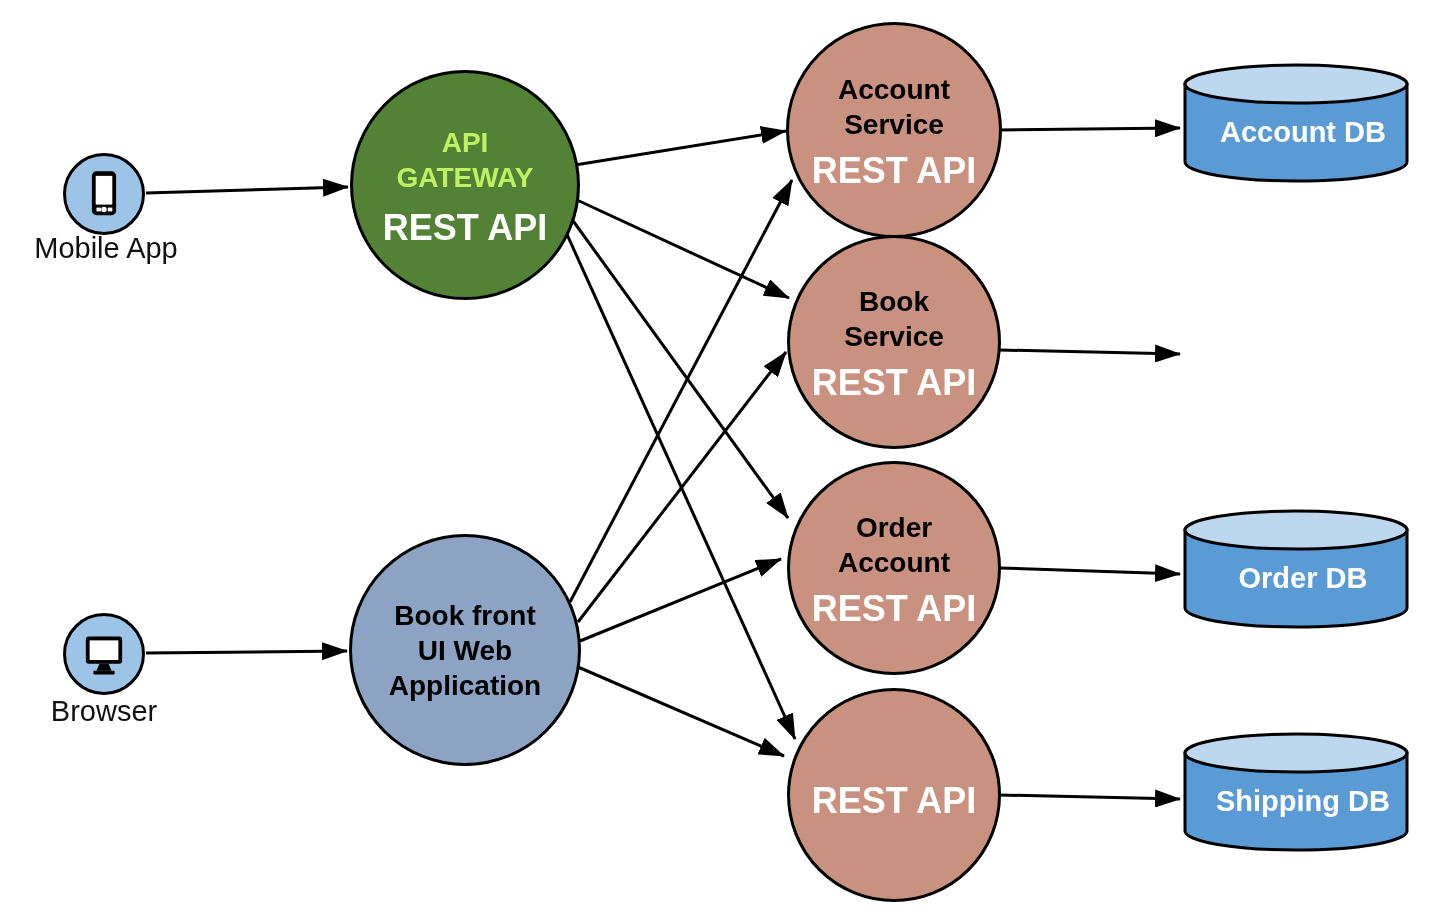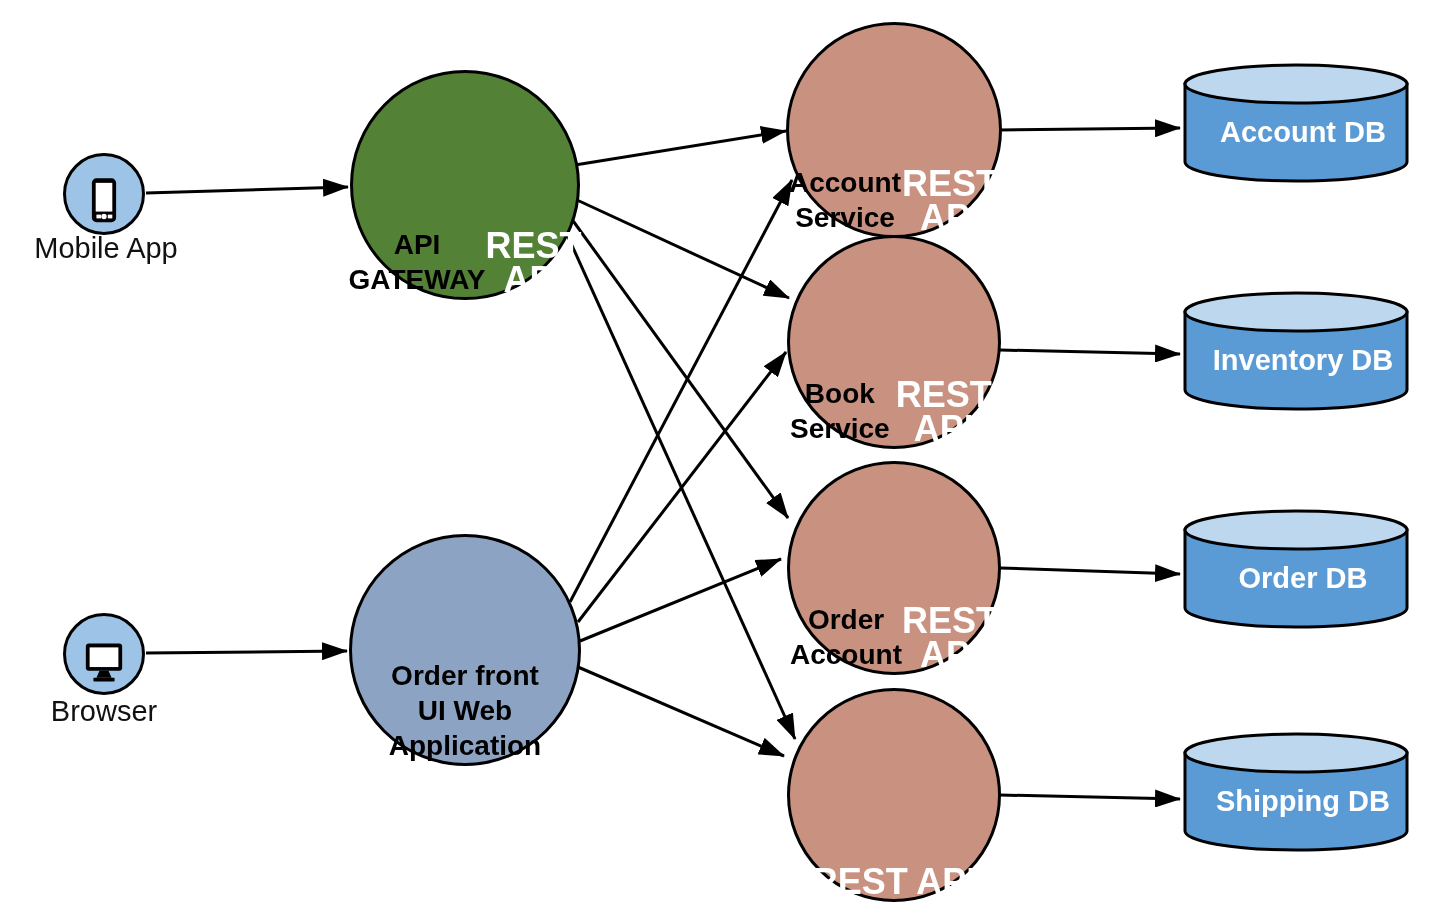--- a/index.html
+++ b/index.html
@@ -5,29 +5,29 @@
   html,body{margin:0;padding:0;background:#fff;}
   .canvas{
     position:relative;width:1432px;height:923px;background:#fff;overflow:hidden;
     font-family:"Liberation Sans",sans-serif;
   }
   #edge-layer{position:absolute;left:0;top:0;width:1432px;height:923px;}
   .edge{stroke:var(--stroke);stroke-width:3;}
   .arrowhead{fill:var(--stroke);}
 
   .node{position:absolute;border-radius:50%;border:3px solid var(--stroke);
-    display:flex;flex-direction:row;align-items:flex-end;justify-content:center;
+    display:flex;flex-direction:column;align-items:center;justify-content:center;
     text-align:center;box-sizing:border-box;}
   .gateway{background:var(--gateway-fill);}
   .webapp{background:var(--webapp-fill);}
   .service{background:var(--service-fill);}
   .client{background:var(--client-fill);}
 
   .title{font-weight:700;font-size:28px;line-height:35px;color:#000;}
-  .title.light{color:#000000;}
+  .title.light{color:#bef264;}
   .title.w160{width:160px;}
   .title.w170{width:172px;}
   .title.w150{width:150px;}
   .subtitle{font-weight:700;font-size:36px;line-height:34px;color:#fff;margin-top:12px;}
   .gateway .subtitle{margin-top:16px;}
 
   .client-label{position:absolute;width:220px;text-align:center;font-size:29px;
     color:#111;font-weight:400;}
 
   .db{position:absolute;width:240px;height:122px;}
@@ -86,21 +86,21 @@
     </svg>
   </div>
   <div class="client-label" style="left:-6px;top:695px;">Browser</div>
 
   <div class="node gateway" style="left:350px;top:70px;width:230px;height:230px;">
     <div class="title light w160">API GATEWAY</div>
     <div class="subtitle">REST API</div>
   </div>
 
   <div class="node webapp" style="left:349px;top:534px;width:232px;height:232px;">
-    <div class="title w170">Order front UI Web Application</div>
+    <div class="title w170">Book front UI Web Application</div>
   </div>
 
   <div class="node service" style="left:786px;top:22px;width:216px;height:216px;">
     <div class="title w150">Account Service</div>
     <div class="subtitle">REST API</div>
   </div>
 
   <div class="node service" style="left:787px;top:235px;width:214px;height:214px;">
     <div class="title w150">Book Service</div>
     <div class="subtitle">REST API</div>
@@ -116,27 +116,20 @@
   </div>
 
   <div class="db" style="left:1183px;top:62px;">
     <svg width="226" height="122" viewBox="0 0 226 122">
       <path class="cyl-body" d="M2,22 L2,100 A111,19 0 0 0 224,100 L224,22 Z"></path>
       <ellipse class="cyl-top" cx="113" cy="22" rx="111" ry="19"></ellipse>
     </svg>
     <div class="db-label">Account DB</div>
   </div>
 
-  <div class="db" style="left:1183px;top:290px;">
-    <svg width="226" height="122" viewBox="0 0 226 122">
-      <path class="cyl-body" d="M2,22 L2,100 A111,19 0 0 0 224,100 L224,22 Z"></path>
-      <ellipse class="cyl-top" cx="113" cy="22" rx="111" ry="19"></ellipse>
-    </svg>
-    <div class="db-label">Inventory DB</div>
-  </div>
 
   <div class="db" style="left:1183px;top:731px;">
     <svg width="226" height="122" viewBox="0 0 226 122">
       <path class="cyl-body" d="M2,22 L2,100 A111,19 0 0 0 224,100 L224,22 Z"></path>
       <ellipse class="cyl-top" cx="113" cy="22" rx="111" ry="19"></ellipse>
     </svg>
     <div class="db-label">Shipping DB</div>
   </div>
 
   <div class="db" style="left:1183px;top:508px;">

